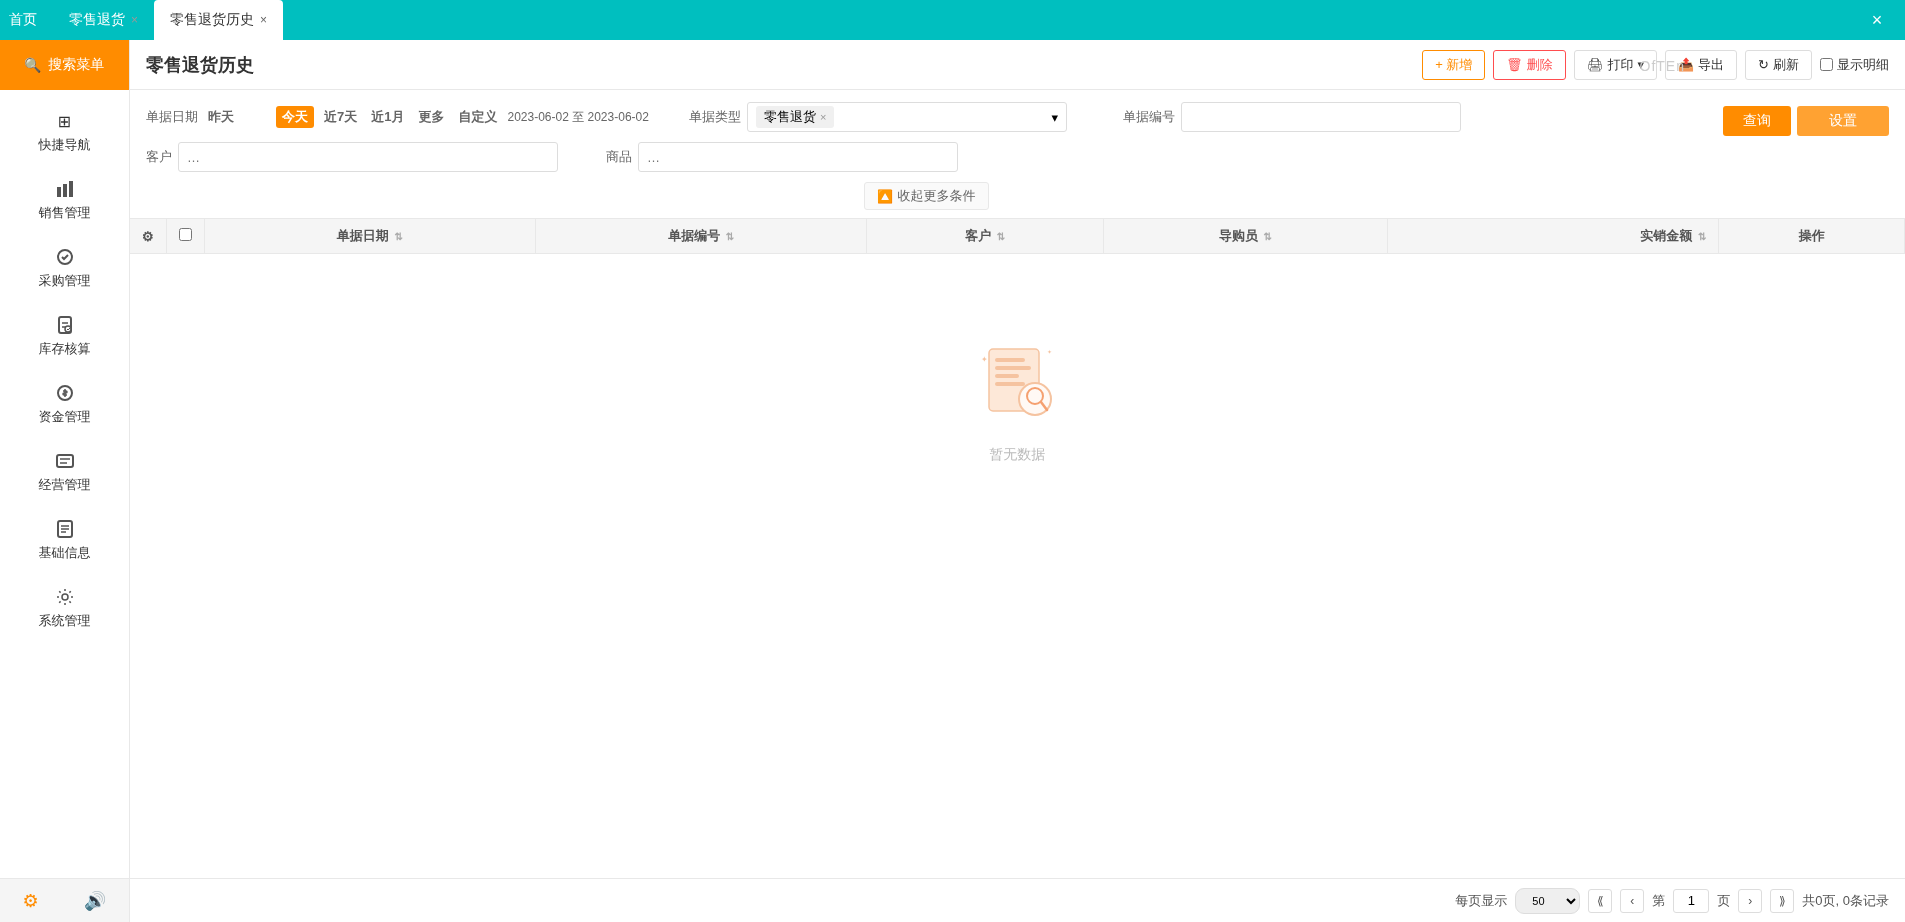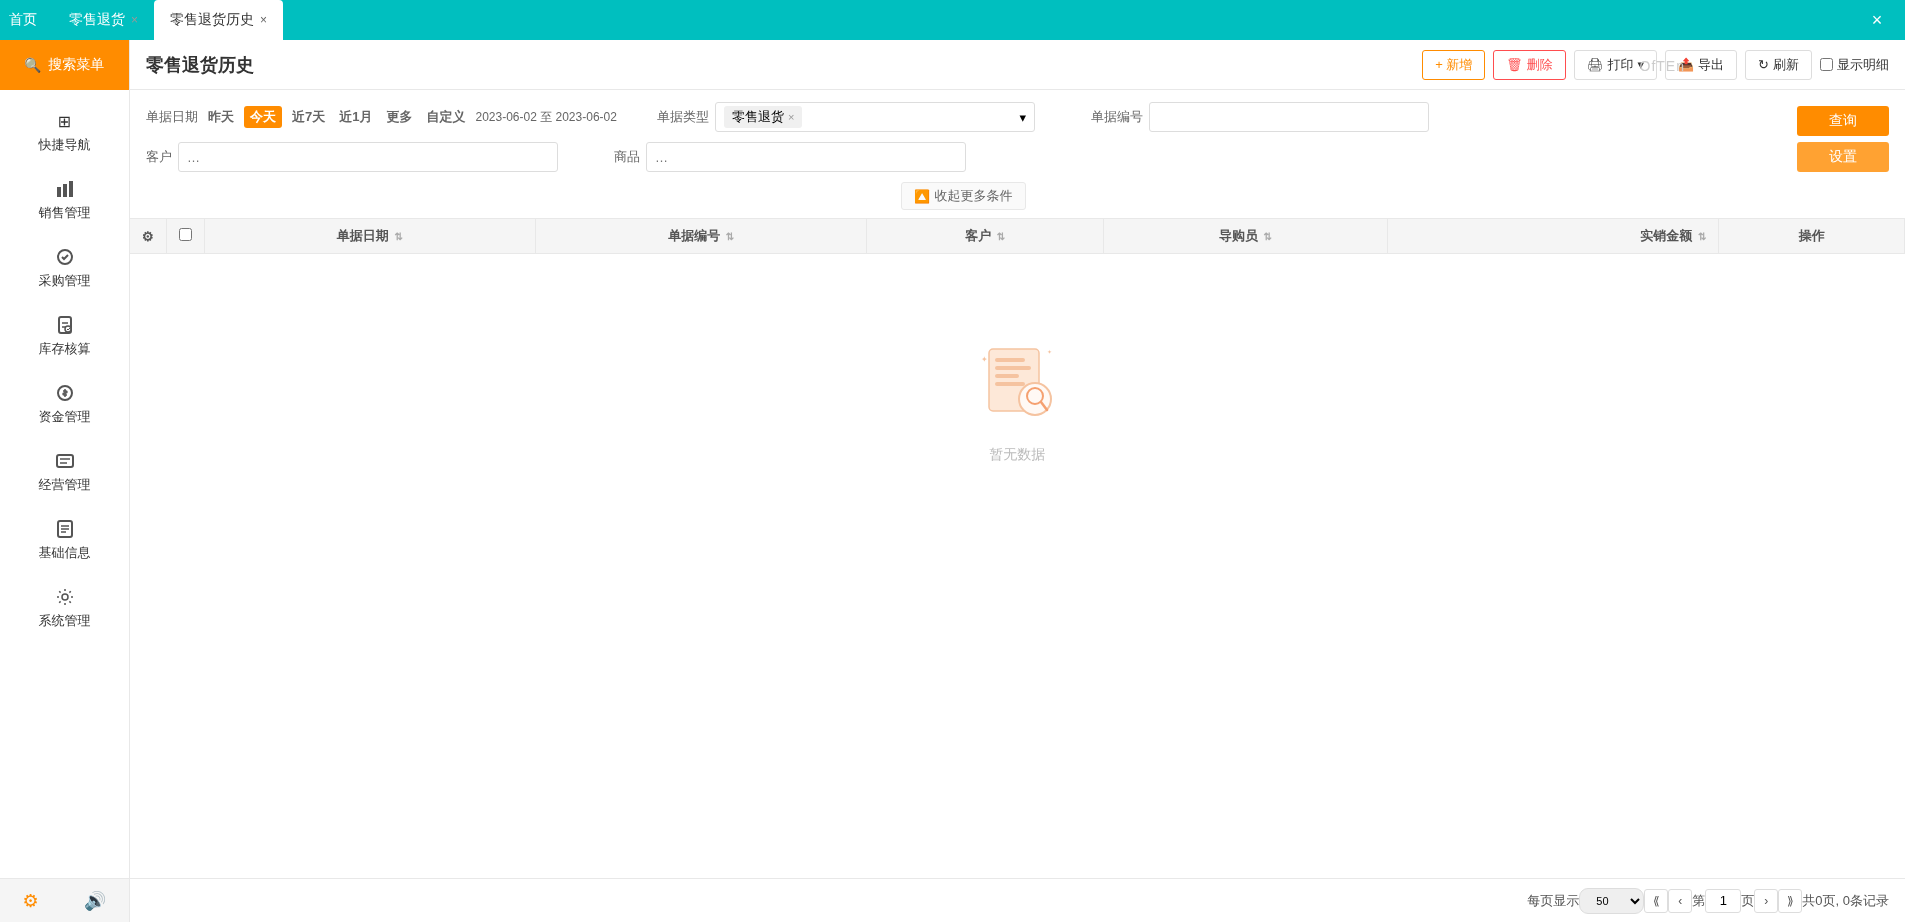--- a/index.html
+++ b/index.html
@@ -212,20 +212,21 @@
       font-size: 13px;
       color: #666;
       cursor: pointer;
       padding: 2px 4px;
     }
     .date-opt.active {
       background: #ff8c00;
       color: #fff;
       border-radius: 3px;
       padding: 2px 6px;
+      margin-left: 32px;
     }
     .date-range {
       font-size: 12px;
       color: #666;
     }
     .filter-select {
       height: 30px;
       border: 1px solid #ddd;
       border-radius: 3px;
       padding: 0 8px;
@@ -363,20 +364,21 @@
 
     
     .table-footer {
       height: 44px;
       background: #fff;
       border-top: 1px solid #e8e8e8;
       display: flex;
       align-items: center;
       justify-content: flex-end;
       padding: 0 16px;
+      gap: 8px;
       font-size: 13px;
       color: #555;
     }
     .page-size-select {
       height: 26px;
       border: 1px solid #ddd;
       border-radius: 9px;
       padding: 0 12px;
       font-size: 11px;
     }
@@ -587,35 +589,35 @@
               <span class="filter-label">单据编号</span>
               <input class="filter-input" type="text" style="width: 280px;">
             </div>
           </div>
 
           <div class="filter-row">
             <div class="filter-item">
               <span class="filter-label">客户</span>
               <input class="customer-input" type="text" placeholder="…" style="">
             </div>
-            <div class="filter-item" style="margin-left:40px;">
+            <div class="filter-item" style="margin-left:32px;">
               <span class="filter-label">商品</span>
               <input class="goods-input" type="text" placeholder="…" style="">
             </div>
           </div>
 
           <div style="display:flex; justify-content:center; margin-top:4px;">
             <div class="collapse-btn">
               <span>🔼</span>
               <span>收起更多条件</span>
             </div>
           </div>
         </div>
 
-        <div style="display:flex; flex-direction:column; gap:6px; padding-top:4px;">
+        <div style="display:flex; flex-direction:row; gap:6px; padding-top:4px;">
           <button class="btn-query">查询</button>
           <button class="btn-settings">设置</button>
         </div>
       </div>
     </div>
 
     <div class="table-container">
       <table class="data-table">
         <thead>
           <tr>

